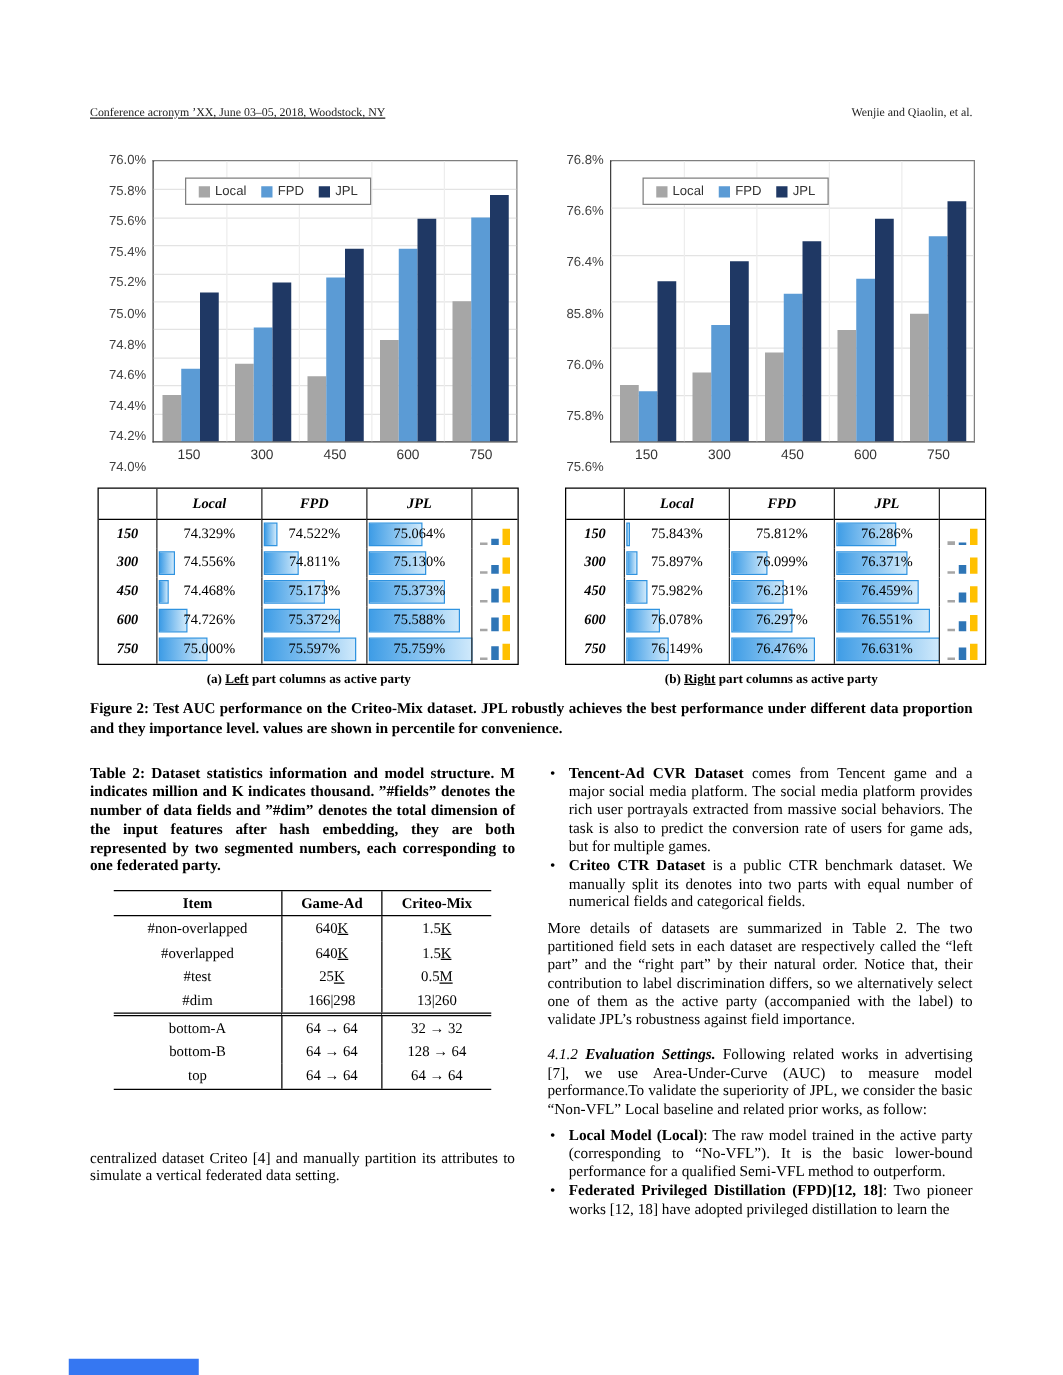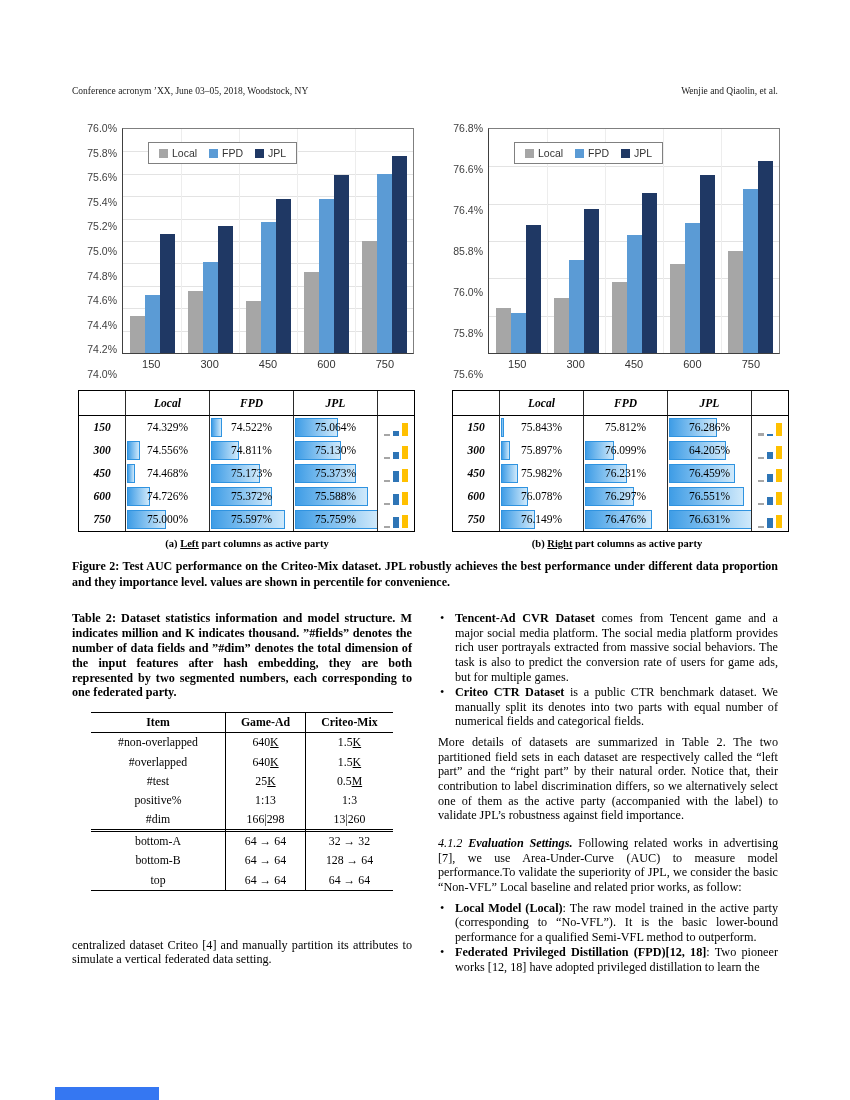--- a/index.html
+++ b/index.html
@@ -68,21 +68,21 @@
   .dsrow>div+div{border-left:1px solid #000;}
   .dshead{font-weight:bold;}
   .dshead>div{border-bottom:1.2px solid #000;}
   .dslabel{font-weight:normal;}
   .dssep>div{border-top:3px double #000;}
   u{text-underline-offset:1px;}
 </style>
 </head>
 <body>
 
-<div class="abs runhead" style="left:72px;top:86px;">Conference acronym ’XX, June 03–05, 2018, Woodstock, NY</div>
+<div class="abs runhead" style="left:72px;top:86px;text-decoration:underline;">Conference acronym ’XX, June 03–05, 2018, Woodstock, NY</div>
 <div class="abs runhead" style="right:72px;top:86px;">Wenjie and Qiaolin, et al.</div>
 
 <div class="abs chart" style="left:78px;top:128px;">
     <div class="yaxis">
       <span style="top: 0%;">76.0%</span>
       <span style="top: 10%;">75.8%</span>
       <span style="top: 20%;">75.6%</span>
       <span style="top: 30%;">75.4%</span>
       <span style="top: 40%;">75.2%</span>
       <span style="top: 50%;">75.0%</span>
@@ -371,21 +371,21 @@
       <div class="vcell">
         <div class="dbar" style="width: 10.3785%;"></div>
         <span class="vtxt">75.897%</span>
       </div>
       <div class="vcell">
         <div class="dbar" style="width: 35.0427%;"></div>
         <span class="vtxt">76.099%</span>
       </div>
       <div class="vcell">
         <div class="dbar" style="width: 68.254%;"></div>
-        <span class="vtxt">64.205%</span>
+        <span class="vtxt">76.371%</span>
       </div>
       <div class="spark">
         <i style="height: 2.5px; background: rgb(166, 166, 166);"></i>
         <i style="height: 7.18776px; background: rgb(46, 117, 182);"></i>
         <i style="height: 13.5px; background: rgb(255, 192, 0);"></i>
       </div>
     </div>
     <div class="aucrow">
       <div class="rlabel">450</div>
       <div class="vcell">
@@ -474,25 +474,20 @@
         <div class="dslabel">#overlapped</div>
         <div>640<u>K</u></div>
         <div>1.5<u>K</u></div>
       </div>
       <div class="dsrow">
         <div class="dslabel">#test</div>
         <div>25<u>K</u></div>
         <div>0.5<u>M</u></div>
       </div>
       <div class="dsrow">
-        <div class="dslabel">positive%</div>
-        <div>1:13</div>
-        <div>1:3</div>
-      </div>
-      <div class="dsrow">
         <div class="dslabel">#dim</div>
         <div>166|298</div>
         <div>13|260</div>
       </div>
       <div class="dsrow dssep">
         <div class="dslabel">bottom-A</div>
         <div>64 → 64</div>
         <div>32 → 32</div>
       </div>
       <div class="dsrow">

